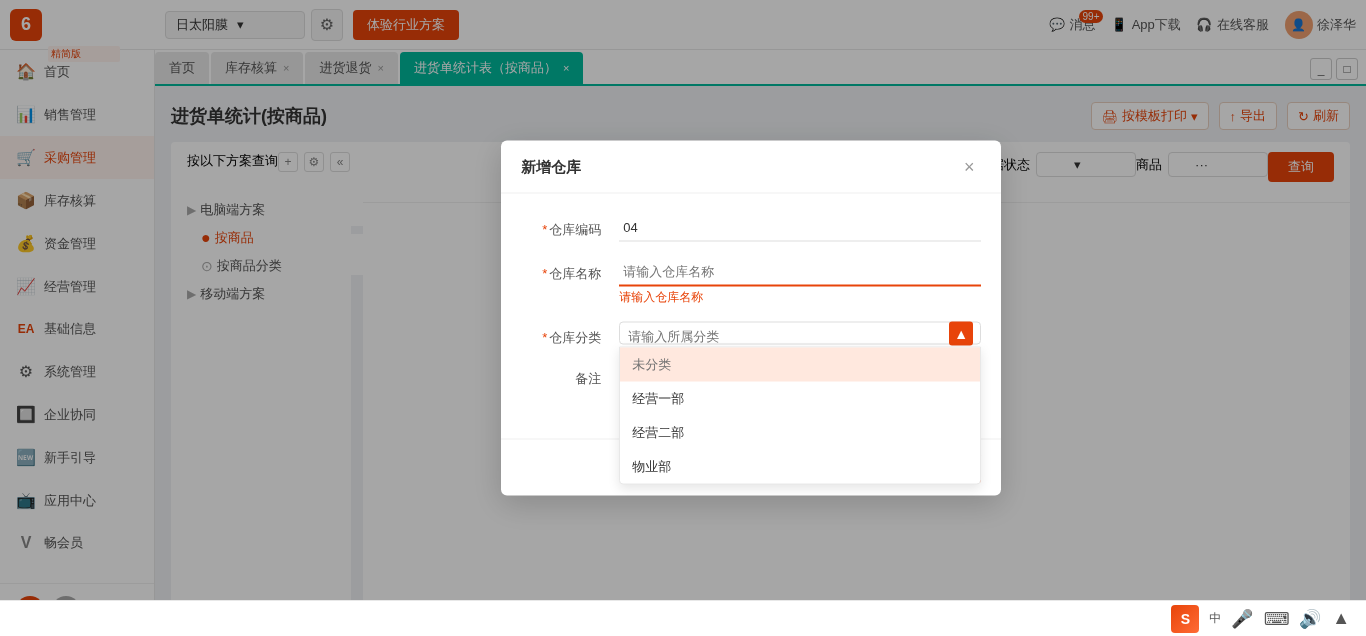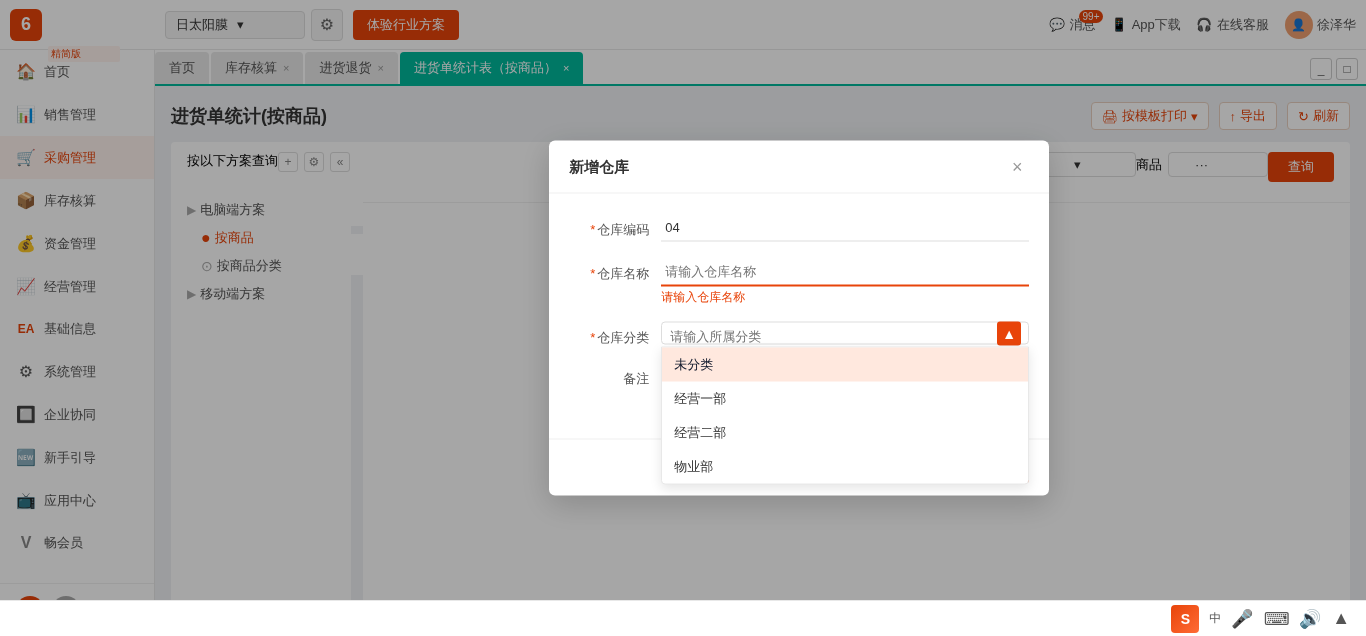--- a/index.html
+++ b/index.html
@@ -358,21 +358,20 @@
     .modal {
       position: fixed;
       top: 50%;
       left: 55%;
       transform: translate(-50%, -50%);
       background: #fff;
       border-radius: 6px;
       width: 500px;
       z-index: 201;
       box-shadow: 0 8px 32px rgba(0,0,0,0.18);
-      margin-left: 48px;
     }
     .modal-header {
       display: flex;
       align-items: center;
       justify-content: space-between;
       padding: 14px 20px;
       border-bottom: 1px solid #f0f0f0;
     }
     .modal-title { font-size: 15px; font-weight: bold; color: #333; }
     .modal-close {
@@ -382,21 +381,21 @@
       width: 24px; height: 24px;
       display: flex; align-items: center; justify-content: center;
     }
     .modal-body {
       padding: 20px;
     }
     .form-row {
       display: flex;
       align-items: flex-start;
       margin-bottom: 16px;
-      gap: 12px;
+      gap: 18px;
     }
     .form-label {
       width: 80px;
       text-align: right;
       font-size: 13px;
       color: #555;
       padding-top: 7px;
       flex-shrink: 0;
     }
     .required-star { color: #e8440a; margin-right: 2px; }
@@ -461,21 +460,21 @@
       z-index: 210;
       box-shadow: 0 4px 12px rgba(0,0,0,0.1);
       margin-top: 2px;
     }
     .dropdown-item {
       padding: 8px 12px;
       font-size: 13px;
       color: #333;
       cursor: pointer;
     }
-    .dropdown-item.selected { background: #ffe8de; color: #0f172a; }
+    .dropdown-item.selected { background: #ffe8de; color: #737373; }
 
     .form-textarea {
       flex: 1;
       border: none;
       border-bottom: 1px solid #ddd;
       padding: 6px 4px;
       font-size: 13px;
       color: #333;
       resize: none;
       outline: none;

